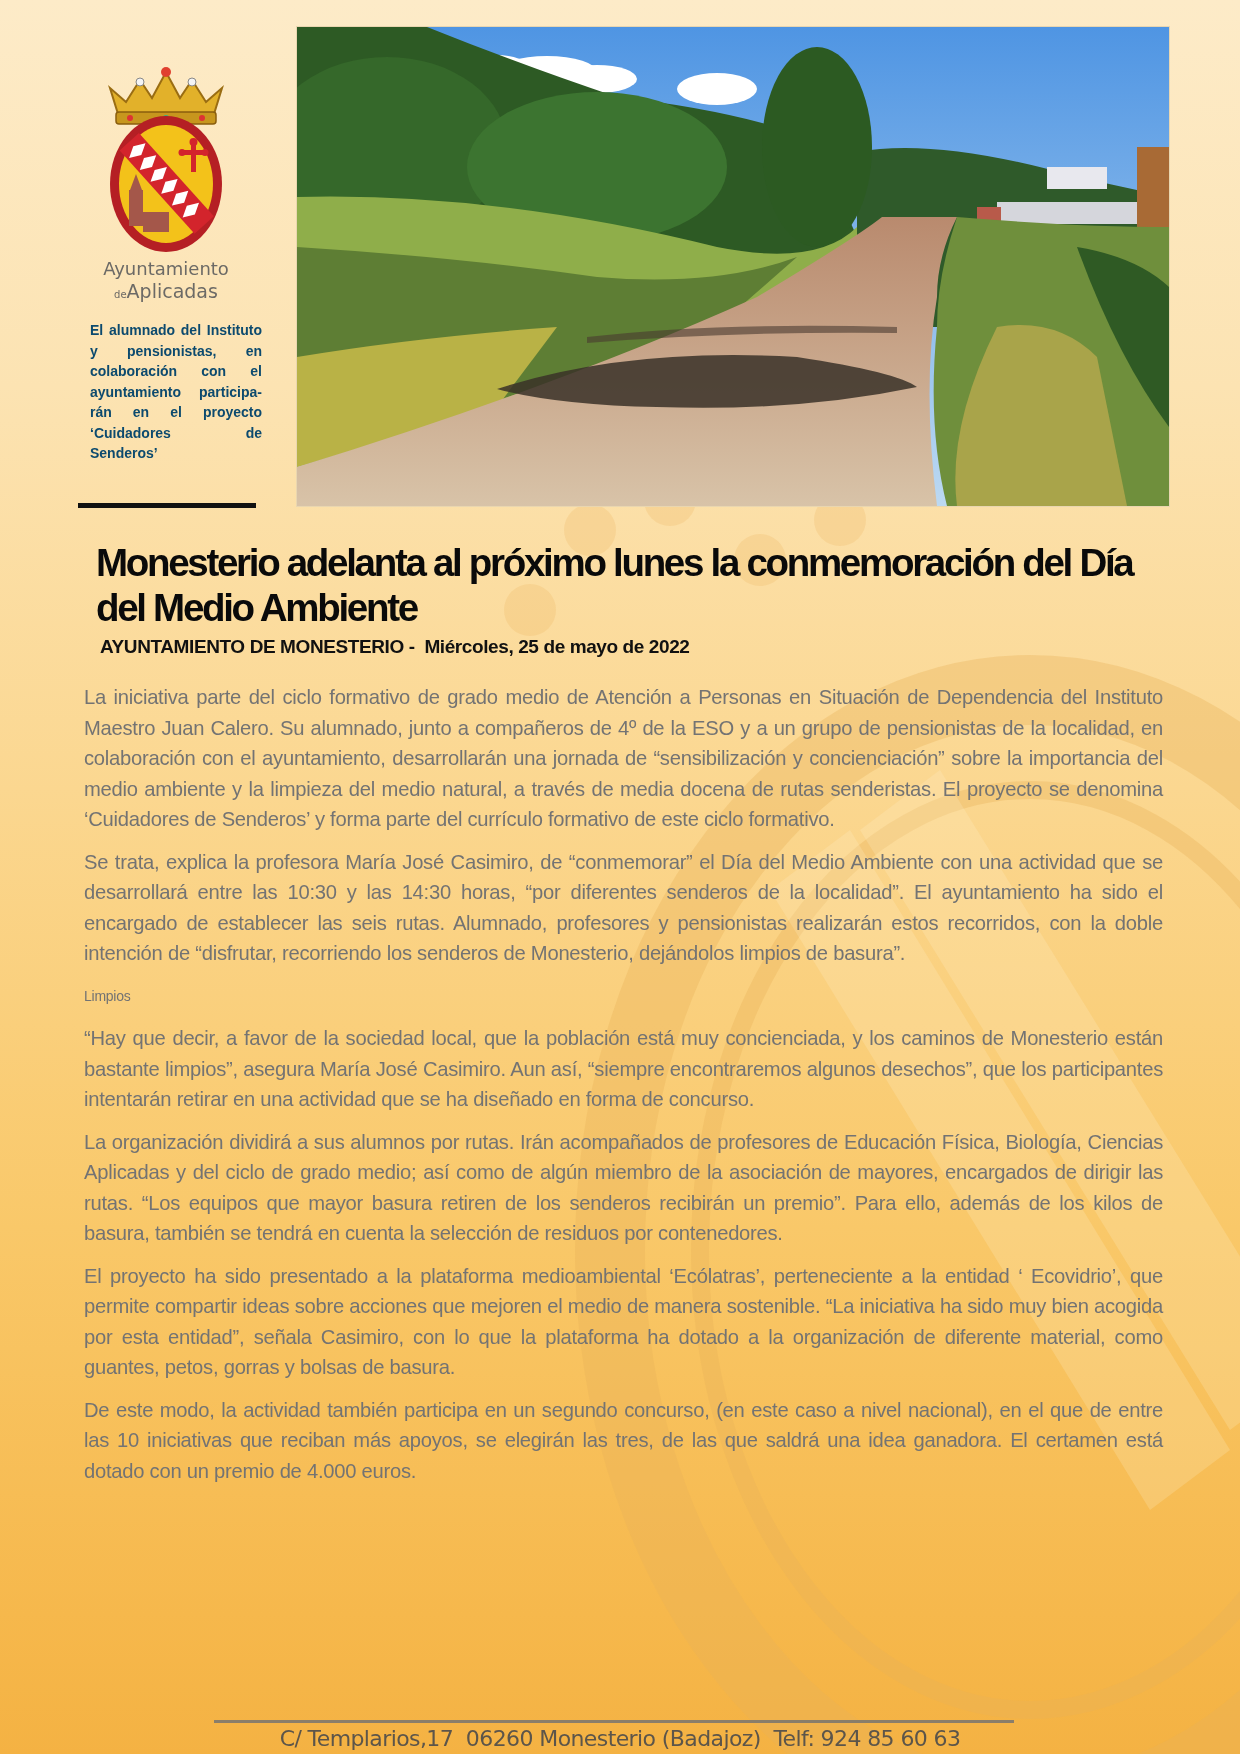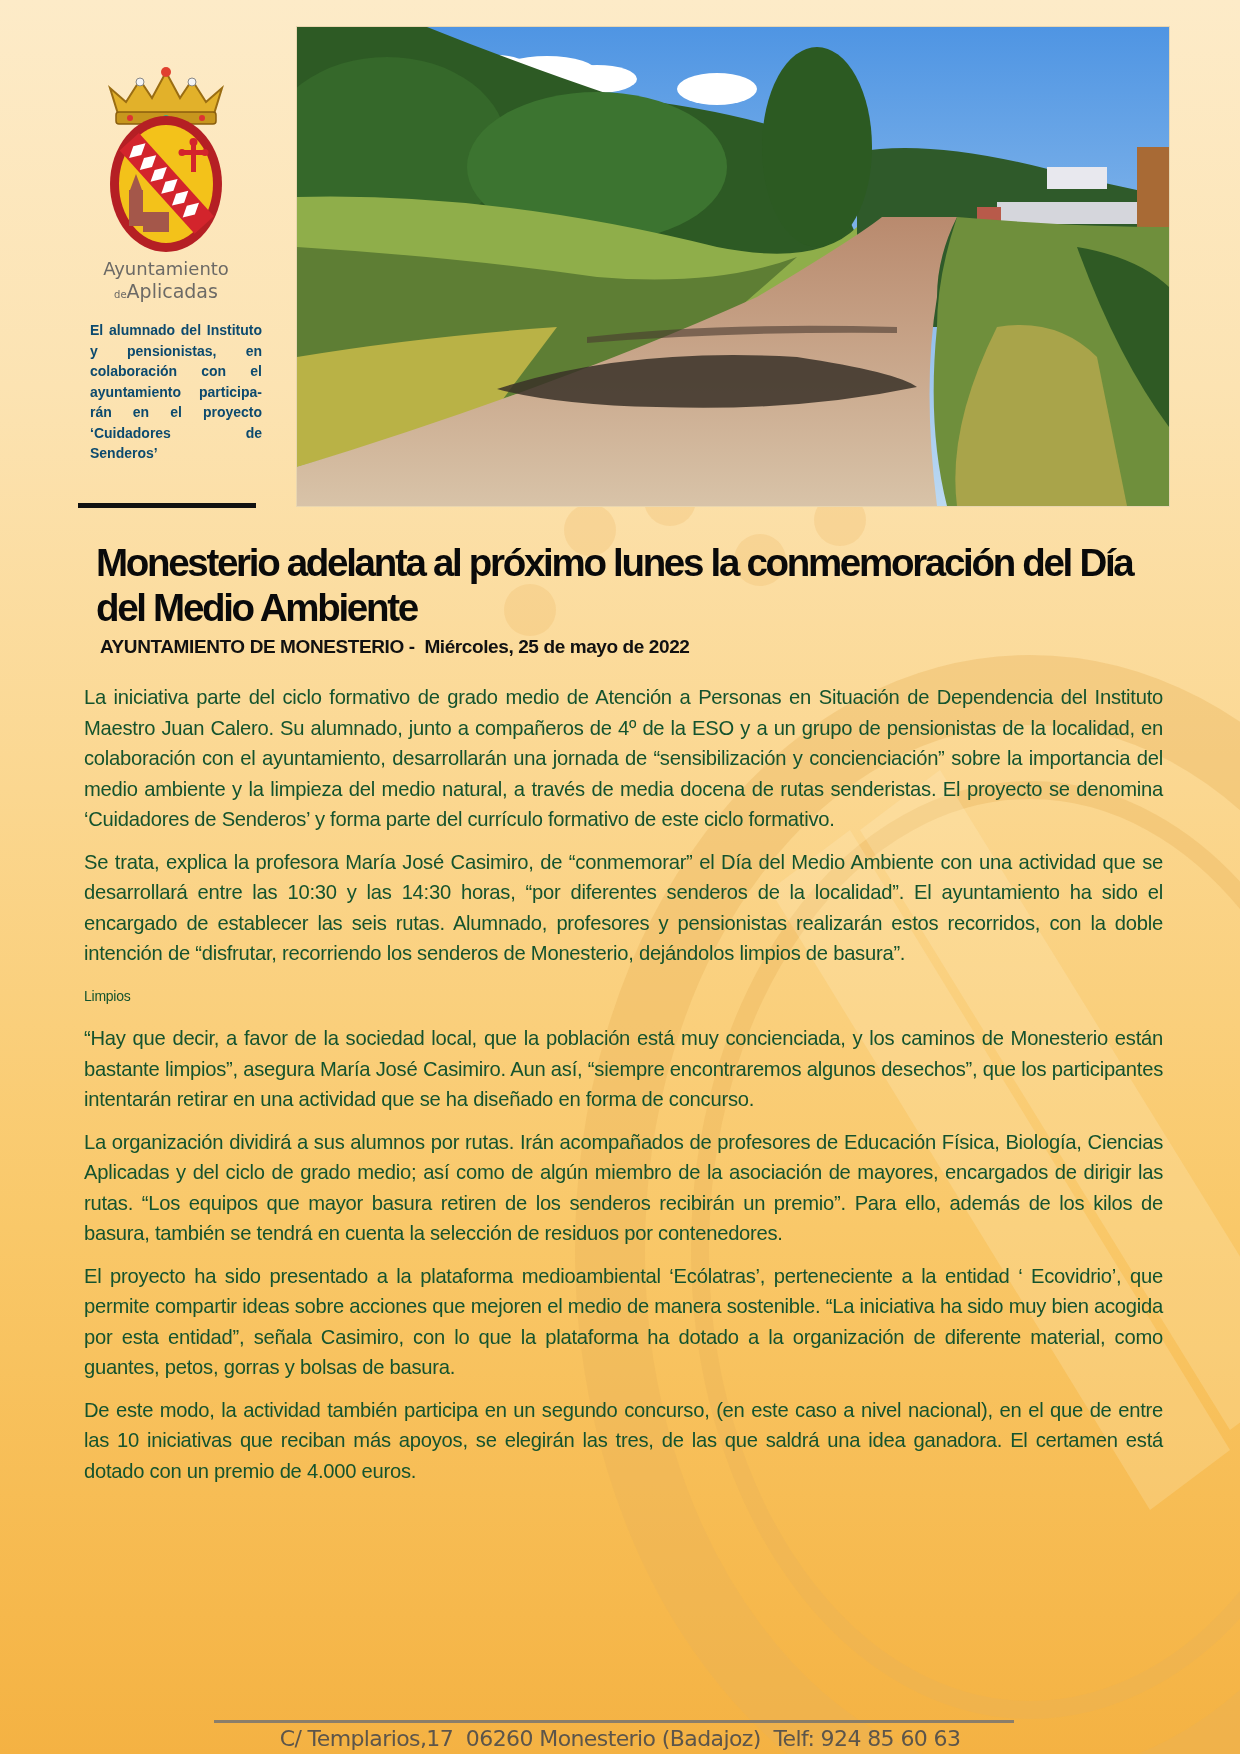--- a/index.html
+++ b/index.html
@@ -54,21 +54,21 @@
   .byline {
     position: absolute; left: 84px; top: 636px; width: 1090px;
     font-family: "Liberation Sans", sans-serif; font-weight: bold;
     font-size: 19px; letter-spacing: -0.4px; color: #111;
     white-space: pre;
     margin-left: 16px;
   }
   .article {
     position: absolute; left: 84px; top: 682px; width: 1079px;
     font-family: "Liberation Sans", sans-serif; font-size: 20.2px; line-height: 30.5px;
-    color: #14532d; letter-spacing: -0.25px;
+    color: #737373; letter-spacing: -0.25px;
   }
   .article p { margin: 0 0 12px 0; text-align: justify; }
   .article h2 {
     margin: 0 0 12px 0; font-weight: normal; font-size: 14px; line-height: 30.5px;
   }
 
   .footer-rule {
     position: absolute; left: 214px; top: 1720px; width: 800px; height: 3px; background: #8a7e6a;
   }
   .footer-text {

